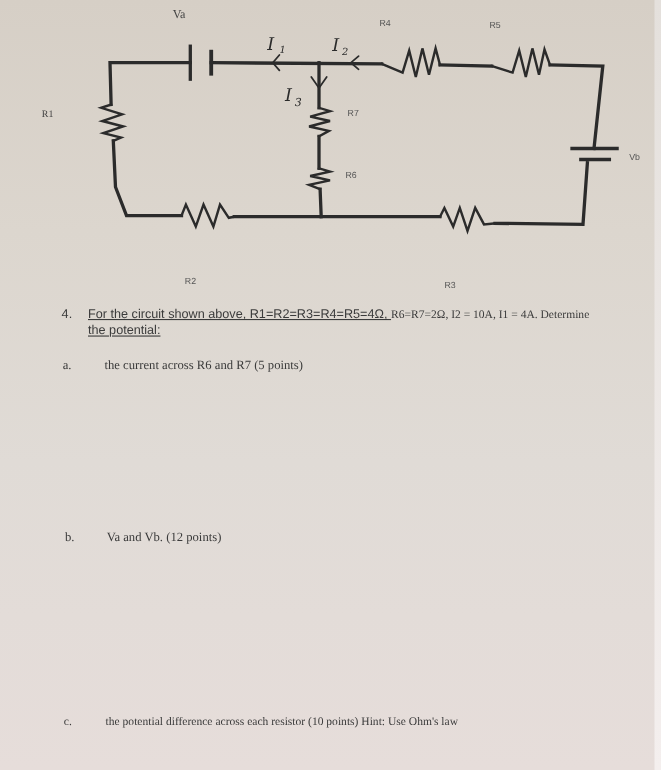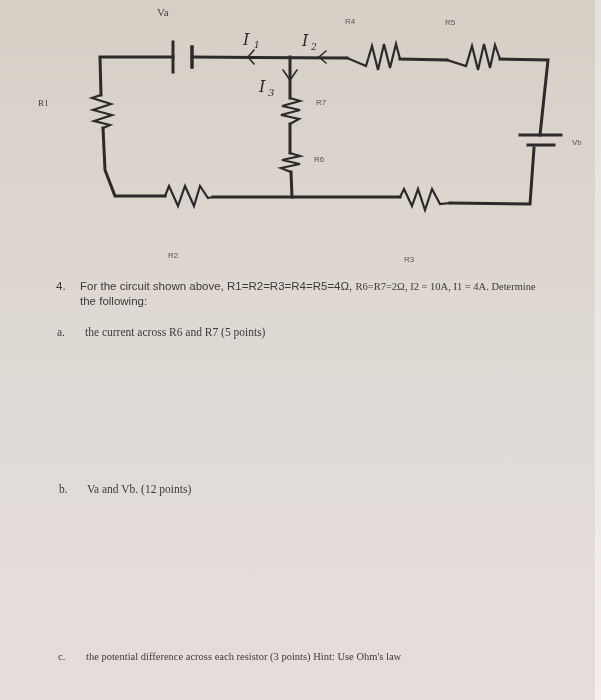--- a/index.html
+++ b/index.html
@@ -12,25 +12,25 @@
     position:absolute; right:0; top:0; width:6px; height:700px;
     background: linear-gradient(180deg, #e4e0dc, #f4efee);
   }
   svg.circuit { position:absolute; left:0; top:0; }
   .lbl-sans { font-family:"Liberation Sans", sans-serif; fill:#555; }
   .lbl-serif { font-family:"Liberation Serif", serif; fill:#444; }
   .text-block { position:absolute; color:#3b3b3b; }
   .q4 { left:56px; top:279px; width:520px; font-size:11.5px; line-height:14px; }
   .q4 .num { position:absolute; left:0; top:0; font-family:"Liberation Sans", sans-serif; }
   .q4 .body { position:absolute; left:24px; top:0; width:500px; }
-  .q4 .sans { font-family:"Liberation Sans", sans-serif; }
+  .q4 .sans { font-family:"Liberation Sans", sans-serif;text-decoration:underline; }
   .q4 .serif { font-family:Liberation Serif, serif; }
   .sub { font-size:11.5px; font-family:"Liberation Serif", serif; }
   .sub .letter { position:absolute; left:0; }
-  .sub .txt { position:absolute; left:28px; white-space:nowrap; }
+  .sub .txt { position:absolute; left:38px; white-space:nowrap; }
 </style>
 </head>
 <body>
 
 <div class="edge"></div>
 
 <svg class="circuit" width="601" height="270" viewBox="0 0 601 270">
   <g stroke="#2b2b2b" stroke-width="3" fill="none" stroke-linecap="square" stroke-linejoin="miter">
 
     <polyline points="173,57 100,57 101,95"></polyline>
@@ -93,30 +93,30 @@
   <text class="lbl-sans" x="314" y="162" font-size="8">R6</text>
   <text class="lbl-sans" x="168" y="258" font-size="8">R2</text>
   <text class="lbl-sans" x="404" y="262" font-size="8">R3</text>
   <text class="lbl-sans" x="572" y="145" font-size="8">Vb</text>
 </svg>
 
 <div class="text-block q4">
   <span class="num">4.</span>
   <div class="body">
     <span class="sans">For the circuit shown above, R1=R2=R3=R4=R5=4Ω, </span><span class="serif" style="font-size:10.5px;">R6=R7=2Ω, I2 = 10A, I1 = 4A. Determine</span><br>
-    <span class="sans">the following:</span>
+    <span class="sans">the potential:</span>
   </div>
 </div>
 
 <div class="text-block sub" style="left:57px; top:326px;">
   <span class="letter">a.</span>
   <span class="txt">the current across R6 and R7 (5 points)</span>
 </div>
 
 <div class="text-block sub" style="left:59px; top:483px;">
   <span class="letter">b.</span>
   <span class="txt">Va and Vb. (12 points)</span>
 </div>
 
 <div class="text-block sub" style="left:58px; top:651px; font-size:10.5px;">
   <span class="letter">c.</span>
-  <span class="txt">the potential difference across each resistor (3 points) Hint: Use Ohm's law</span>
+  <span class="txt">the potential difference across each resistor (10 points) Hint: Use Ohm's law</span>
 </div>
 
 </body></html>

